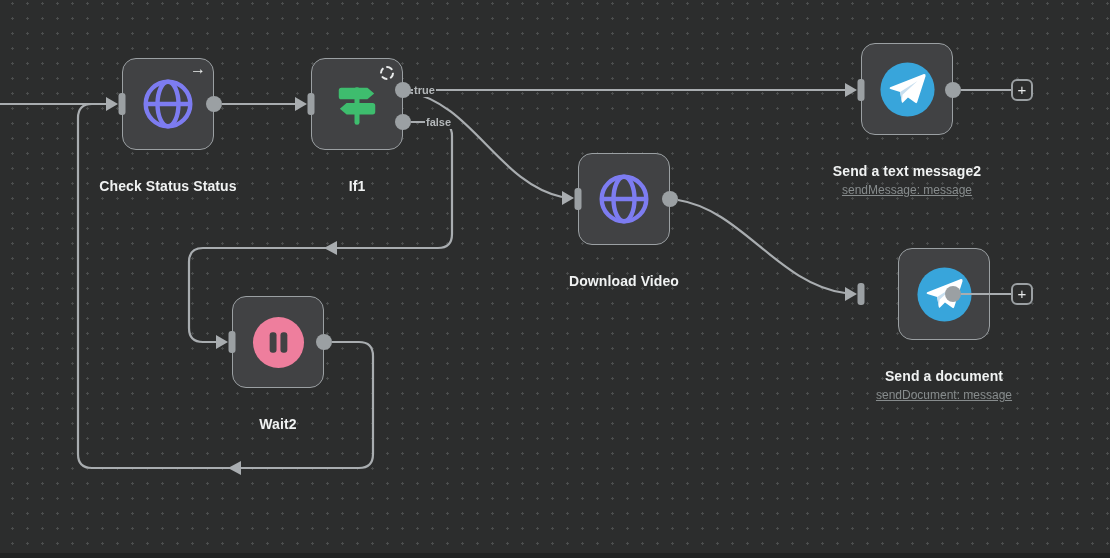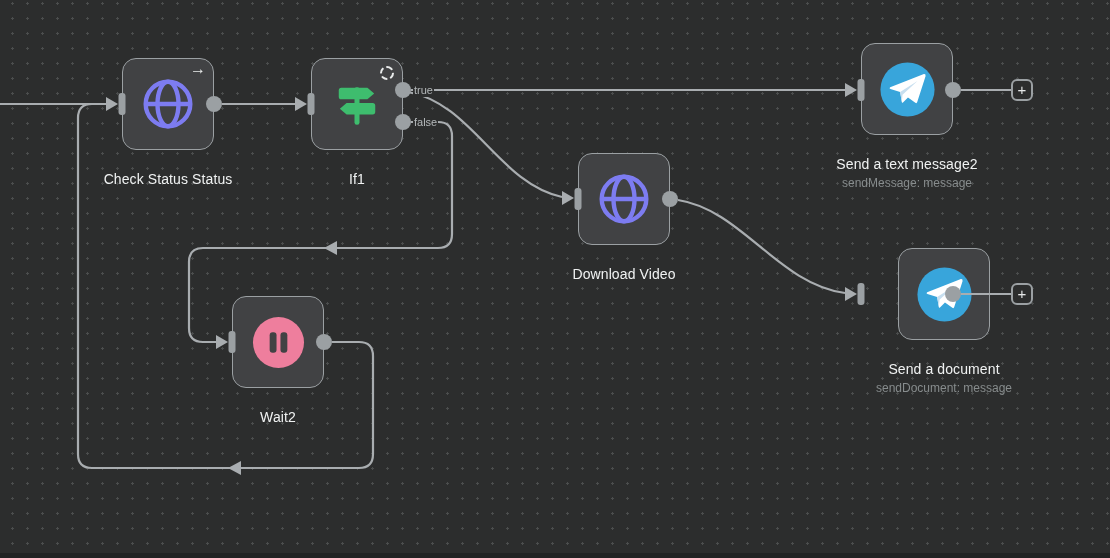--- a/index.html
+++ b/index.html
@@ -19,24 +19,24 @@
   svg.layer .wire{fill:none;stroke:var(--wire);stroke-width:2.2;}
   svg.layer .head{fill:var(--wire);stroke:none;}
   svg.layer .outdot{fill:var(--port);}
   svg.layer .inbar{fill:var(--port);}
   .node{position:absolute;width:92px;display:flex;flex-direction:column;align-items:center;z-index:2;}
   .box{position:relative;width:92px;height:92px;box-sizing:border-box;border:1.4px solid var(--node-border);
     border-radius:14px;background:var(--node-bg);display:flex;align-items:center;justify-content:center;}
   .badge-arrow{position:absolute;top:1px;right:7px;font-size:16px;font-weight:bold;color:var(--badge);}
   .badge-loop{position:absolute;top:7px;right:8px;width:10px;height:10px;border:2px dashed var(--badge);
     border-radius:50%;}
-  .title{margin-top:21px;font-size:14px;font-weight:400;color:var(--title);white-space:nowrap;letter-spacing:.1px;}
-  .subtitle{margin-top:4px;font-size:12px;color:var(--subtitle);white-space:nowrap;}
+  .title{margin-top:28px;font-size:14px;font-weight:700;color:var(--title);white-space:nowrap;letter-spacing:.1px;}
+  .subtitle{margin-top:4px;font-size:12px;color:var(--subtitle);white-space:nowrap;text-decoration:underline;}
   .port-label{position:absolute;z-index:4;font-size:11px;line-height:13px;color:var(--label);
-    background:var(--canvas-bg);padding:0 1px;}
+    background:var(--canvas-bg);padding:0 1px;font-weight:bold;}
   .plus{position:absolute;width:22px;height:22px;box-sizing:border-box;border:2px solid var(--node-border);
     border-radius:6px;background:var(--canvas-bg);color:#e6e8e9;font-size:15px;line-height:18px;
     text-align:center;z-index:2;}
   .ico{display:block;}
 </style>
 </head>
 <body>
 
 <div class="stage">
 
@@ -70,21 +70,21 @@
 
     <rect class="inbar" x="118.5" y="93" width="7" height="22" rx="3"></rect>
     <rect class="inbar" x="307.5" y="93" width="7" height="22" rx="3"></rect>
     <rect class="inbar" x="574.5" y="188" width="7" height="22" rx="3"></rect>
     <rect class="inbar" x="857.5" y="79" width="7" height="22" rx="3"></rect>
     <rect class="inbar" x="857.5" y="283" width="7" height="22" rx="3"></rect>
     <rect class="inbar" x="228.5" y="331" width="7" height="22" rx="3"></rect>
   </svg>
 
   <div class="port-label" style="left:413px;top:84px">true</div>
-  <div class="port-label" style="left:413px;top:116px">false</div>
+  <div class="port-label" style="left:425px;top:116px">false</div>
 
   <div class="node" style="left:122px;top:58px">
     <div class="box">
       <span class="badge-arrow">→</span>
       <svg class="ico" width="54" height="54" viewBox="0 0 54 54" fill="none" stroke="var(--globe-purple)" stroke-width="4.4">
         <circle cx="27" cy="27" r="22.3"></circle>
         <ellipse cx="27" cy="27" rx="10.5" ry="22.3"></ellipse>
         <line x1="4.7" y1="27" x2="49.3" y2="27"></line>
       </svg>
     </div>

